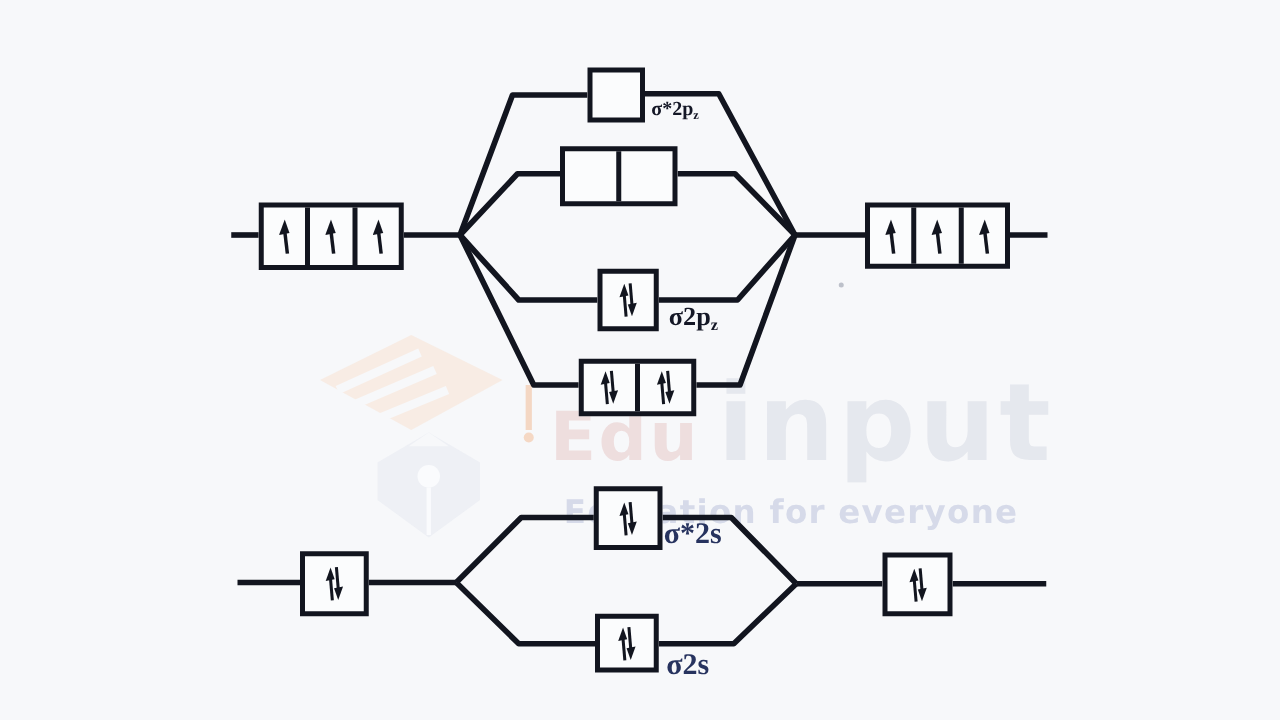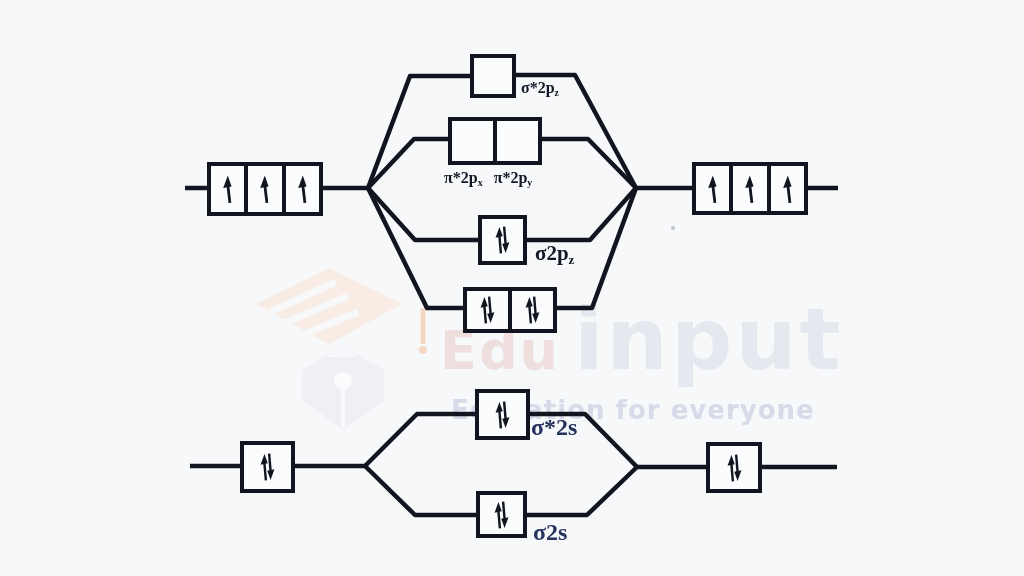--- a/index.html
+++ b/index.html
@@ -170,28 +170,20 @@
   <div class="orb-box" style="left:448px;top:117px;width:94px;height:48px;">
     <div class="cell" data-value="empty">
       
       
     </div>
     <div class="cell" data-value="empty">
       
       
     </div>
   </div>
-  <div class="label-row" style="left:444px;top:166px;">
-    <div class="mo-label">
-      <span>π*2p</span><sub>x</sub>
-    </div>
-    <div class="mo-label">
-      <span>π*2p</span><sub>y</sub>
-    </div>
-  </div>
 
   <div class="orb-box" style="left:478px;top:215px;width:49px;height:50px;">
     <div class="cell" data-value="paired">
 
       <svg class="arrow-pair" width="21" height="30">
           <use href="#sym-arrow-pair"></use>
         </svg>
     </div>
   </div>
   <div class="mo-label" style="left:535px;top:241px;font-size:21px;">

